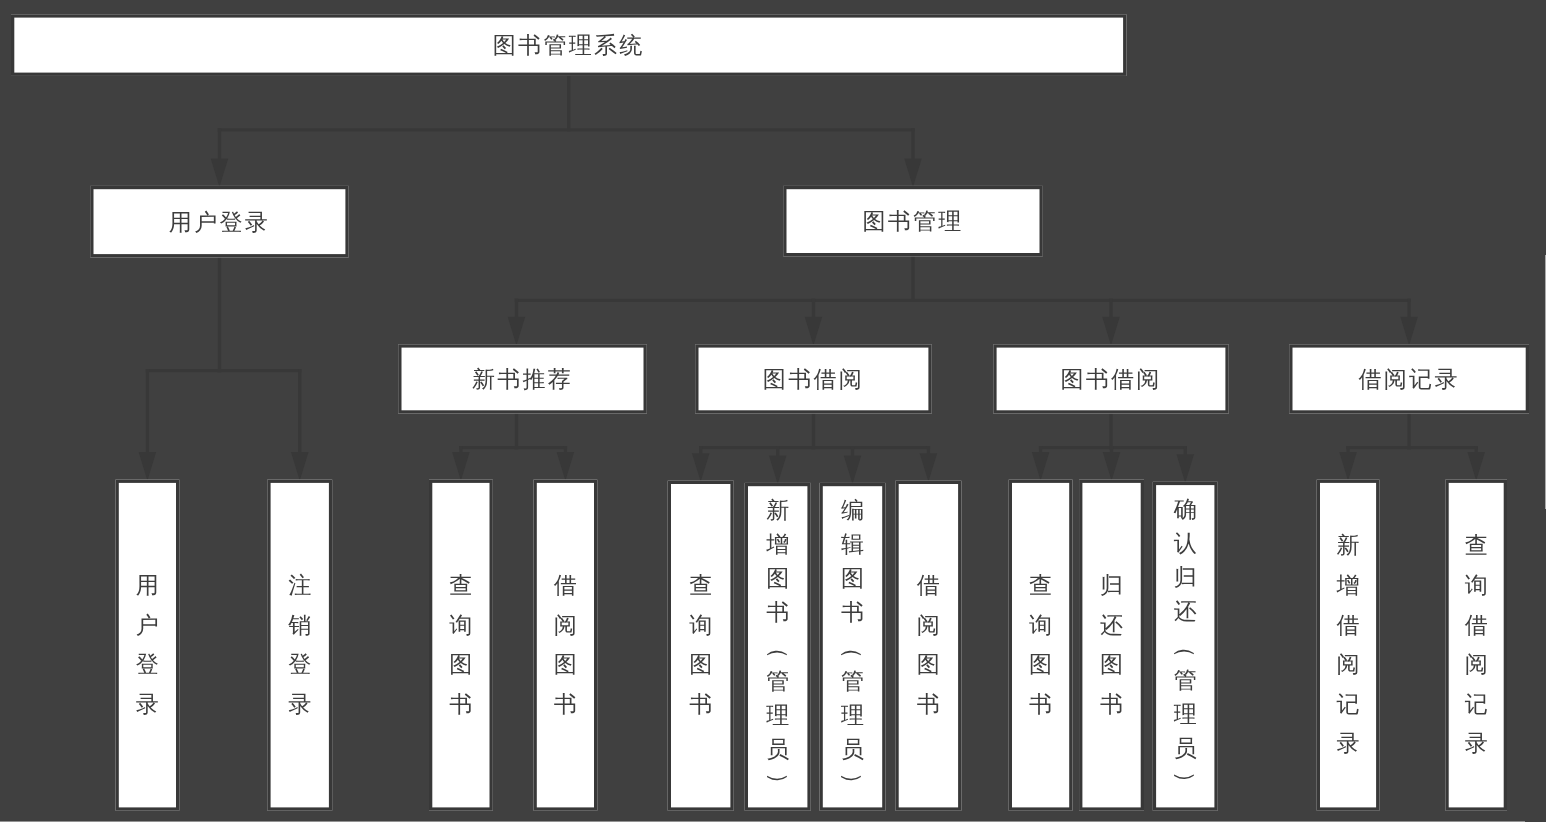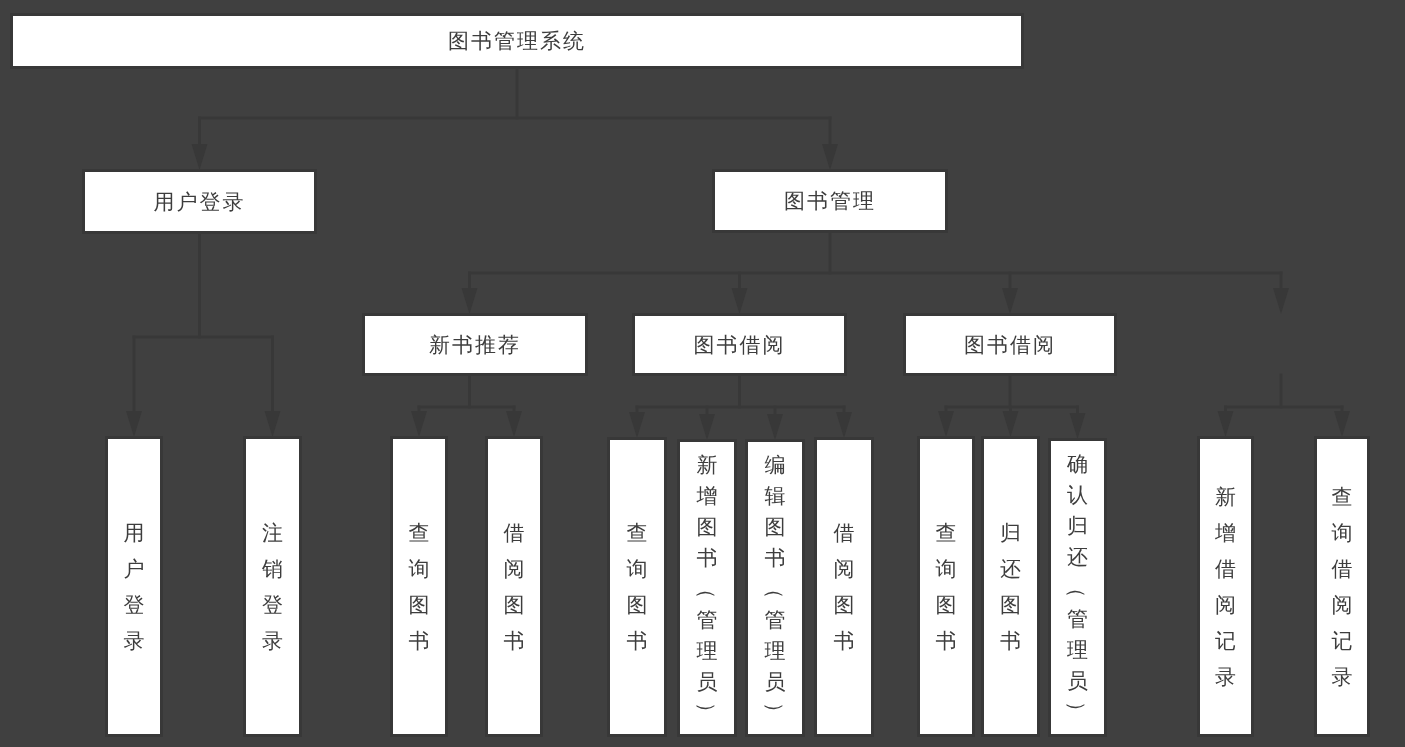--- a/index.html
+++ b/index.html
@@ -128,20 +128,21 @@
       <line x1="1342" y1="407" x2="1342" y2="414" stroke="#383838" stroke-width="3" stroke-linecap="square"></line>
       <polygon points="1334,411 1350,411 1342,437" fill="#383838"></polygon>
     </svg>
   <div id="nodes-layer">
       <div class="node horizontal" style="left: 10px; top: 13px; width: 1014px; height: 56px;">图书管理系统</div>
       <div class="node horizontal" style="left: 712px; top: 169px; width: 236px; height: 64px;">图书管理</div>
       <div class="node horizontal" style="left: 82px; top: 169px; width: 235px; height: 65px;">用户登录</div>
       <div class="node horizontal" style="left: 362px; top: 313px; width: 226px; height: 63px;">新书推荐</div>
       <div class="node horizontal" style="left: 632px; top: 313px; width: 215px; height: 63px;">图书借阅</div>
       <div class="node horizontal" style="left: 903px; top: 313px; width: 214px; height: 63px;">图书借阅</div>
+      <div class="node horizontal" style="left: 1172px; top: 313px; width: 218px; height: 63px;">借阅记录</div>
       <div class="node vertical" style="left: 105px; top: 436px; width: 58px; height: 301px;">
         <span class="vchar" style="line-height: 36px; height: 36px;">用</span>
         <span class="vchar" style="line-height: 36px; height: 36px;">户</span>
         <span class="vchar" style="line-height: 36px; height: 36px;">登</span>
         <span class="vchar" style="line-height: 36px; height: 36px;">录</span>
       </div>
       <div class="node vertical" style="left: 243px; top: 436px; width: 59px; height: 301px;">
         <span class="vchar" style="line-height: 36px; height: 36px;">注</span>
         <span class="vchar" style="line-height: 36px; height: 36px;">销</span>
         <span class="vchar" style="line-height: 36px; height: 36px;">登</span>

